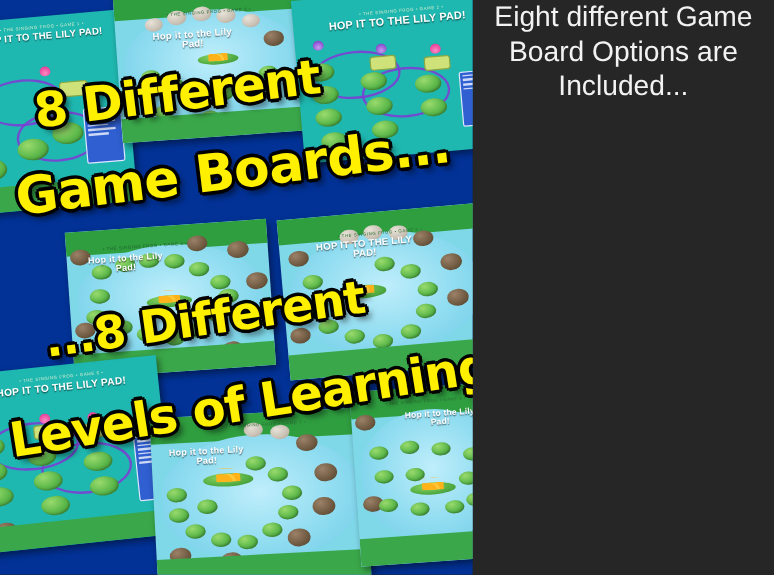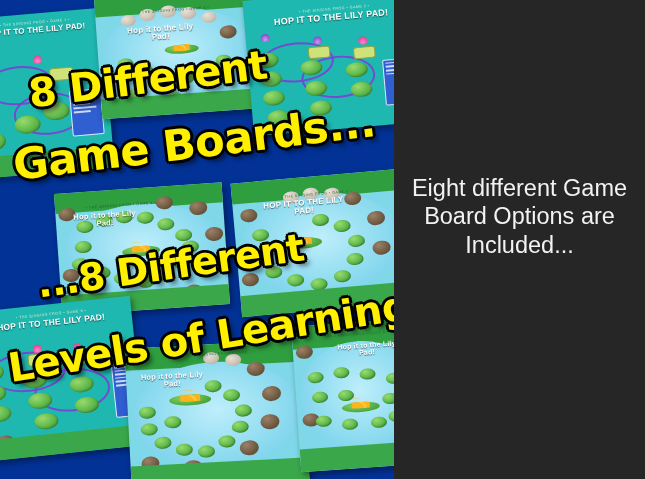--- a/index.html
+++ b/index.html
@@ -74,21 +74,21 @@
         -3px 0 0 #000, 3px 0 0 #000, 0 -3px 0 #000, 0 3px 0 #000,
         4px 5px 5px rgba(0,0,0,.55);}
 
   #hl-1{left:28px;  top:56px;  font-size:40px; transform:rotate(-7deg);}
   #hl-2{left:12px;  top:118px; font-size:43px; transform:rotate(-7deg);}
   #hl-3{left:36px;  top:244px; font-size:38px; transform:rotate(-8deg);}
   #hl-4{left:6px;   top:312px; font-size:40px; transform:rotate(-9deg);}
 
   
   #right-panel{position:absolute;left:394px;top:0;width:251px;height:479px;
-      background:#262626;display:flex;flex-direction:column;
+      background:#262626;display:flex;flex-direction:row;
       align-items:flex-start;justify-content:center;}
   .rtext{color:#f2f2f2;text-align:center;font-size:23.5px;line-height:1.22;
       font-family:"Liberation Sans",sans-serif;padding:0 6px;}
   #rtext-1{margin-bottom:46px;}
 </style>
 </head>
 <body>
 
 <div id="stage">
 

